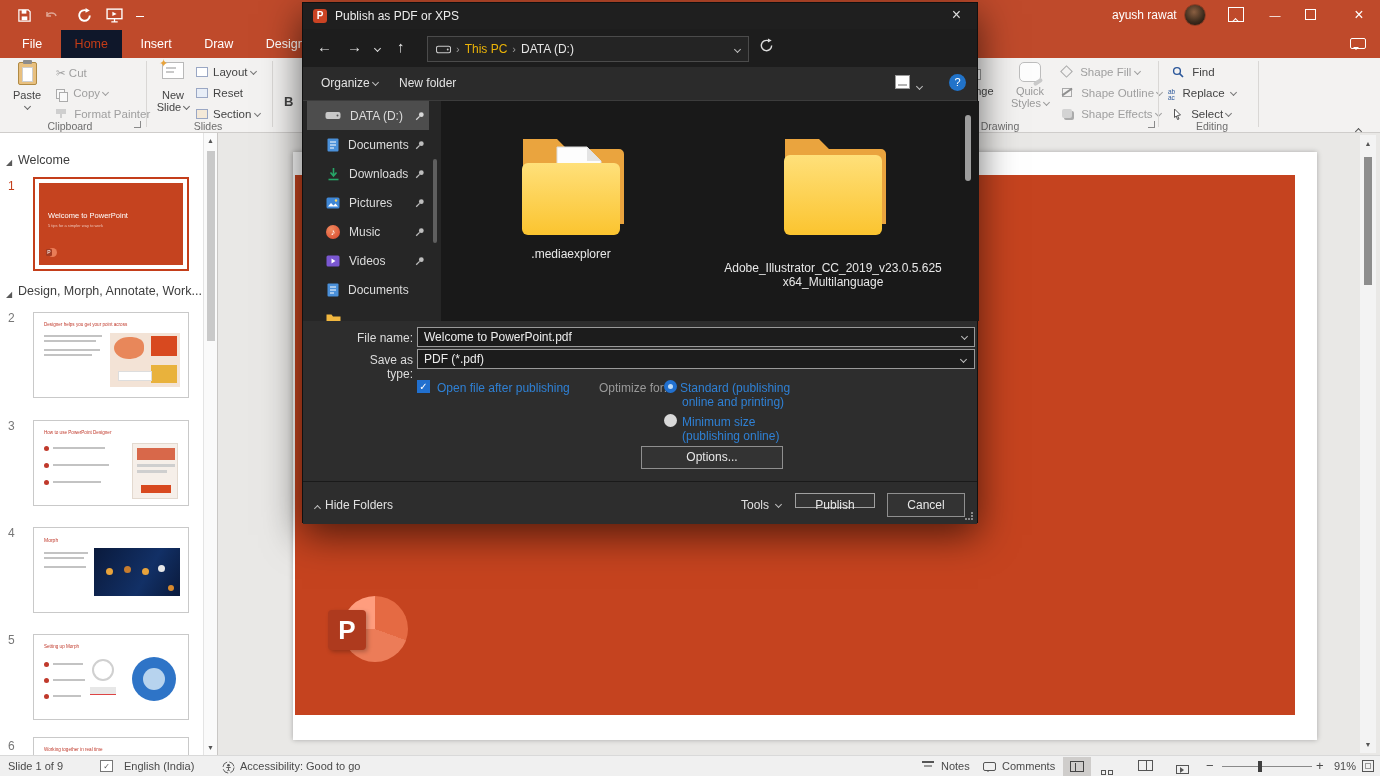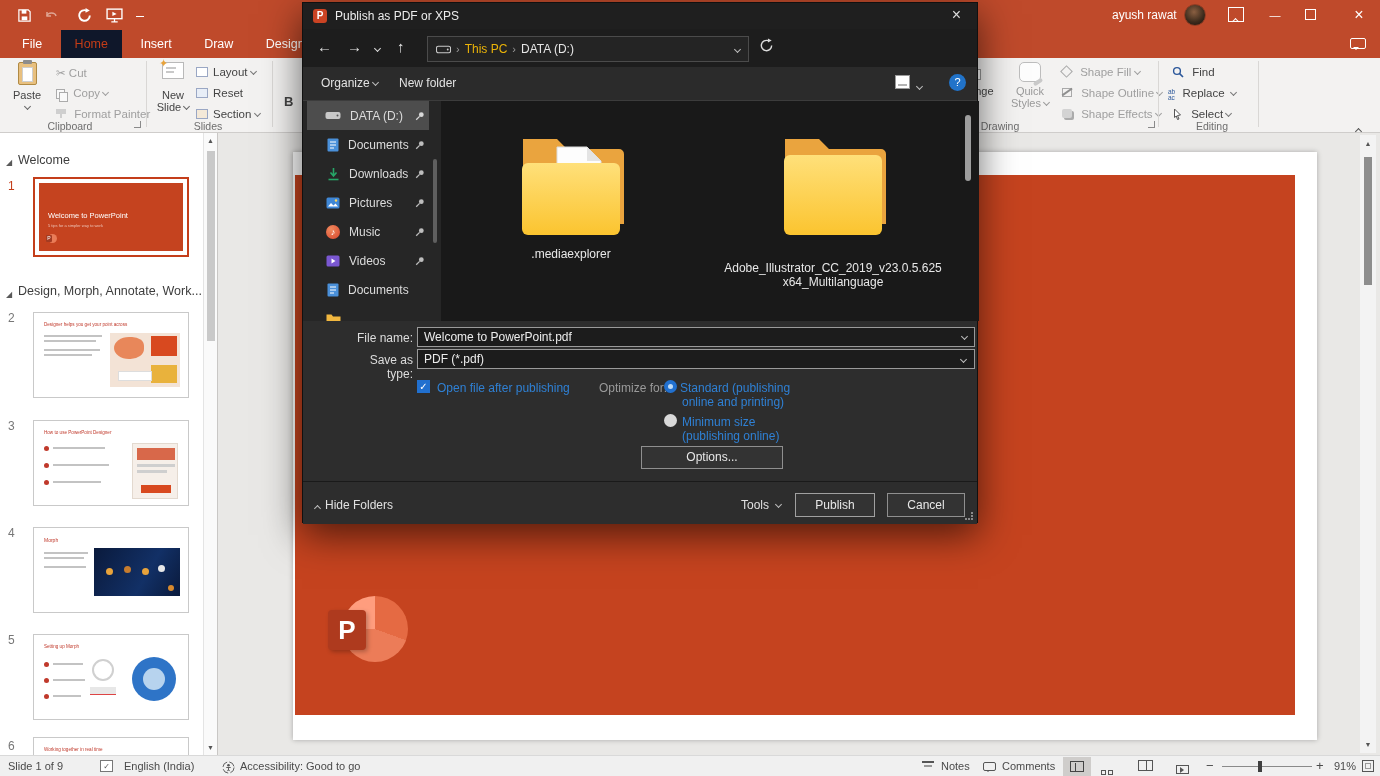--- a/index.html
+++ b/index.html
@@ -219,21 +219,21 @@
     <div class="abs" style="left:1356px;top:60px;color:#555">
       <span class="chv chv-up"></span>
     </div>
   </div>
 
   <div class="abs thumbpanel">
     <div class="sec-tri" style="top:25px">◢</div>
     <div class="sec-h" style="top:20px">Welcome</div>
 
     <div class="tn-num" style="top:46px;color:#c43e1a">1</div>
-    <div class="thumb" style="top:44px;height:80px;border:2px solid #c43e1a">
+    <div class="thumb" style="top:44px;height:94px;border:2px solid #c43e1a">
       <div style="position:absolute;inset:4px;background:#c5431f">
         <div style="position:absolute;left:9px;top:28px;color:#fff;font-size:7.5px">Welcome to PowerPoint</div>
         <div style="position:absolute;left:9px;top:40px;color:#eec3b6;font-size:4px">5 tips for a simpler way to work</div>
         <div style="position:absolute;left:9px;bottom:8px;width:9px;height:9px;border-radius:50%;background:#e97c57">
           <span style="position:absolute;left:-2px;top:1px;width:6px;height:7px;background:#a33b22;border-radius:1px;color:#fff;font-size:5px;text-align:center;line-height:7px">P</span>
         </div>
       </div>
     </div>
 
     <div class="sec-tri" style="top:157px">◢</div>
@@ -571,19 +571,19 @@
       <div class="d-abs dbtn" style="left:338px;top:125px;width:142px;height:23px;line-height:21px">Options...</div>
     </div>
 
     <div class="d-abs" style="left:0;top:478px;width:100%;height:43px;background:#2d2d2d;border-top:1px solid #1a1a1a">
       <span class="d-abs" style="left:12px;top:16px;font-size:12px;color:#e0e0e0">
         <span class="chv chv-up" style="color:#bdbdbd;margin-right:5px"></span><span>Hide Folders</span>
       </span>
       <span class="d-abs" style="left:438px;top:16px;font-size:12px;color:#e0e0e0">
         <span>Tools</span> &nbsp;<span class="chv" style="color:#bdbdbd"></span>
       </span>
-      <div class="d-abs dbtn" style="left:492px;top:11px;width:80px;height:24px;line-height:22px;border-color:#a0a0a0">Publish</div>
+      <div class="d-abs dbtn" style="left:492px;top:11px;width:80px;height:15px;line-height:22px;border-color:#a0a0a0">Publish</div>
       <div class="d-abs dbtn" style="left:584px;top:11px;width:78px;height:24px;line-height:22px">Cancel</div>
       <div class="d-abs" style="right:4px;bottom:4px;width:8px;height:8px;border-right:2px dotted #8a8a8a;border-bottom:2px dotted #8a8a8a"></div>
     </div>
   </div>
 
 </div>
 
 </body></html>

